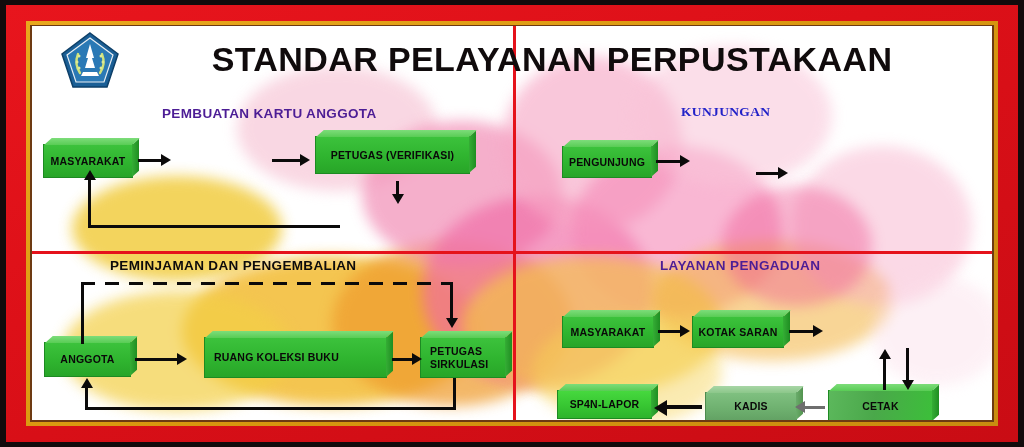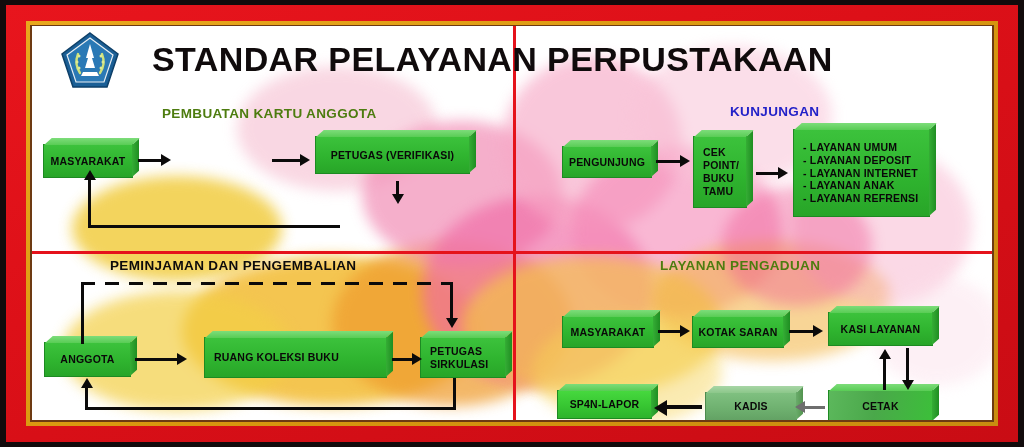--- a/index.html
+++ b/index.html
@@ -60,39 +60,39 @@
   }
 
   
   .logo {
     position: absolute; left: 27px; top: 4px;
     width: 62px; height: 62px;
   }
   .title {
     position: absolute; left: 120px; top: 14px;
     width: 800px;
-    text-align: left;
+    text-align: center;
     font-size: 34px;
     font-weight: bold;
     letter-spacing: 0.4px;
     color: #100b0c;
     font-family: "Liberation Sans", sans-serif;
     white-space: nowrap;
   }
 
   
   .heading {
     position: absolute;
     font-size: 13.5px;
     font-weight: bold;
     letter-spacing: 0.35px;
     white-space: nowrap;
     font-family: "Liberation Sans", sans-serif;
   }
-  .heading.navy  { color: #4d7c0f; }
+  .heading.navy  { color: #4c1d95; }
   .heading.blue  { color: #2222c8; }
   .heading.black { color: #0d0b0c; }
 
   
   .box {
     position: absolute;
     background: linear-gradient(180deg,#3cc23c 0%, #2fb42f 55%, #28a528 100%);
     border: 1px solid #1d8a22;
     display: flex;
     align-items: center;
@@ -220,42 +220,25 @@
     <div class="seg h" style="left:240px; top:133px; width:29px;"></div>
     <div class="arrowhead ah-right" style="left:268px; top:128px;"></div>
 
     <div class="seg v" style="left:364px; top:155px; height:15px;"></div>
     <div class="arrowhead ah-down" style="left:360px; top:168px;"></div>
 
     <div class="seg h" style="left:56px;  top:199px; width:252px;"></div>
     <div class="seg v" style="left:56px;  top:152px; height:48px;"></div>
     <div class="arrowhead ah-up" style="left:52px; top:144px;"></div>
 
-    <div class="heading blue" style="left:698px; top:78px;">KUNJUNGAN</div>
+    <div class="heading blue" style="left:649px; top:78px;font-family:Liberation Serif, serif;">KUNJUNGAN</div>
 
     <div class="box" style="left:530px; top:120px; width:90px; height:32px;">PENGUNJUNG</div>
 
-    <div class="box align-left" style="left:661px; top:110px; width:54px; height:72px;">
-      <span class="lines">
-        <span class="ln">CEK</span>
-        <span class="ln">POINT/</span>
-        <span class="ln">BUKU</span>
-        <span class="ln">TAMU</span>
-      </span>
-    </div>
-
-    <div class="box align-left" style="left:761px; top:103px; width:137px; height:88px;">
-      <span class="lines" id="services-list">
-          <span class="ln">- LAYANAN UMUM</span>
-          <span class="ln">- LAYANAN DEPOSIT</span>
-          <span class="ln">- LAYANAN INTERNET</span>
-          <span class="ln">- LAYANAN ANAK</span>
-          <span class="ln">- LAYANAN REFRENSI</span>
-        </span>
-    </div>
+
 
     <div class="seg h" style="left:624px; top:134px; width:26px;"></div>
     <div class="arrowhead ah-right" style="left:648px; top:129px;"></div>
 
     <div class="seg h" style="left:724px; top:146px; width:24px;"></div>
     <div class="arrowhead ah-right" style="left:746px; top:141px;"></div>
 
     <div class="heading black" style="left:78px; top:232px;">PEMINJAMAN DAN PENGEMBALIAN</div>
 
     <div class="box" style="left:12px;  top:316px; width:87px;  height:35px;">ANGGOTA</div>
@@ -286,21 +269,20 @@
 
     <div class="seg h" style="left:53px;  top:381px; width:371px;"></div>
     <div class="seg v" style="left:421px; top:352px; height:32px;"></div>
     <div class="seg v" style="left:53px;  top:360px; height:23px;"></div>
     <div class="arrowhead ah-up" style="left:49px; top:352px;"></div>
 
     <div class="heading navy" style="left:628px; top:232px;text-align:center;">LAYANAN PENGADUAN</div>
 
     <div class="box" style="left:530px; top:290px; width:92px; height:32px;">MASYARAKAT</div>
     <div class="box" style="left:660px; top:290px; width:92px; height:32px;">KOTAK SARAN</div>
-    <div class="box" style="left:796px; top:286px; width:105px; height:34px;">KASI LAYANAN</div>
 
     <div class="box shade" style="left:796px; top:364px; width:105px; height:32px;">CETAK</div>
     <div class="box muted" style="left:673px; top:366px; width:92px; height:29px;">KADIS</div>
     <div class="box vivid" style="left:525px; top:364px; width:95px; height:29px;">SP4N-LAPOR</div>
 
     <div class="seg h" style="left:626px; top:304px; width:24px;"></div>
     <div class="arrowhead ah-right" style="left:648px; top:299px;"></div>
 
     <div class="seg h" style="left:757px; top:304px; width:26px;"></div>
     <div class="arrowhead ah-right" style="left:781px; top:299px;"></div>

